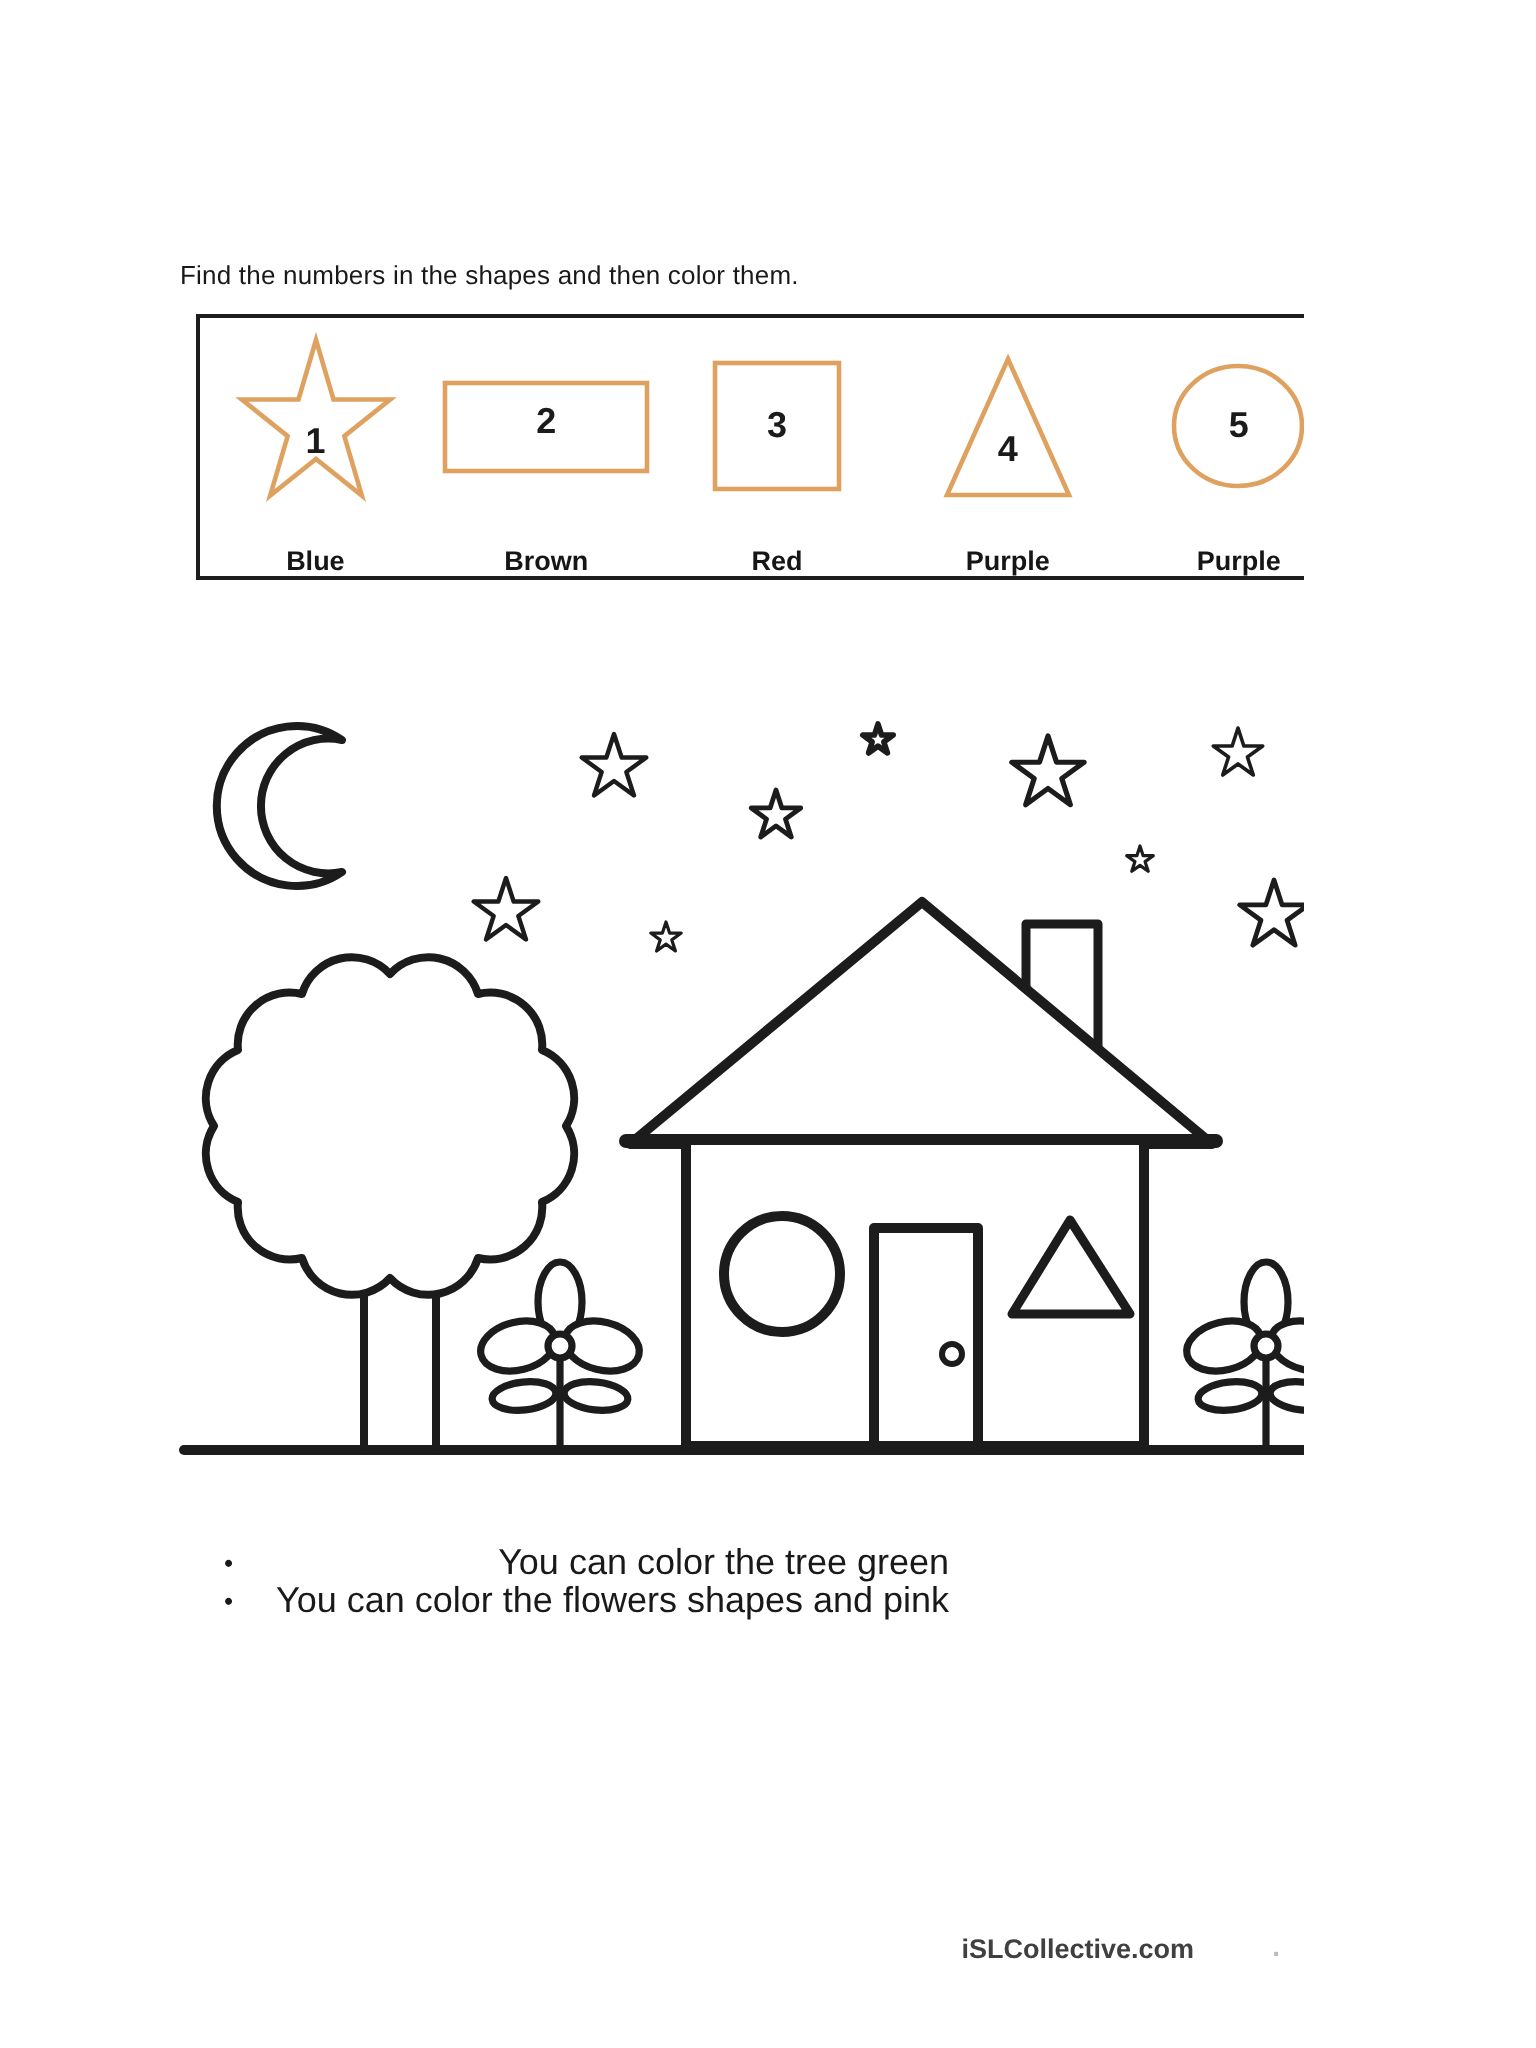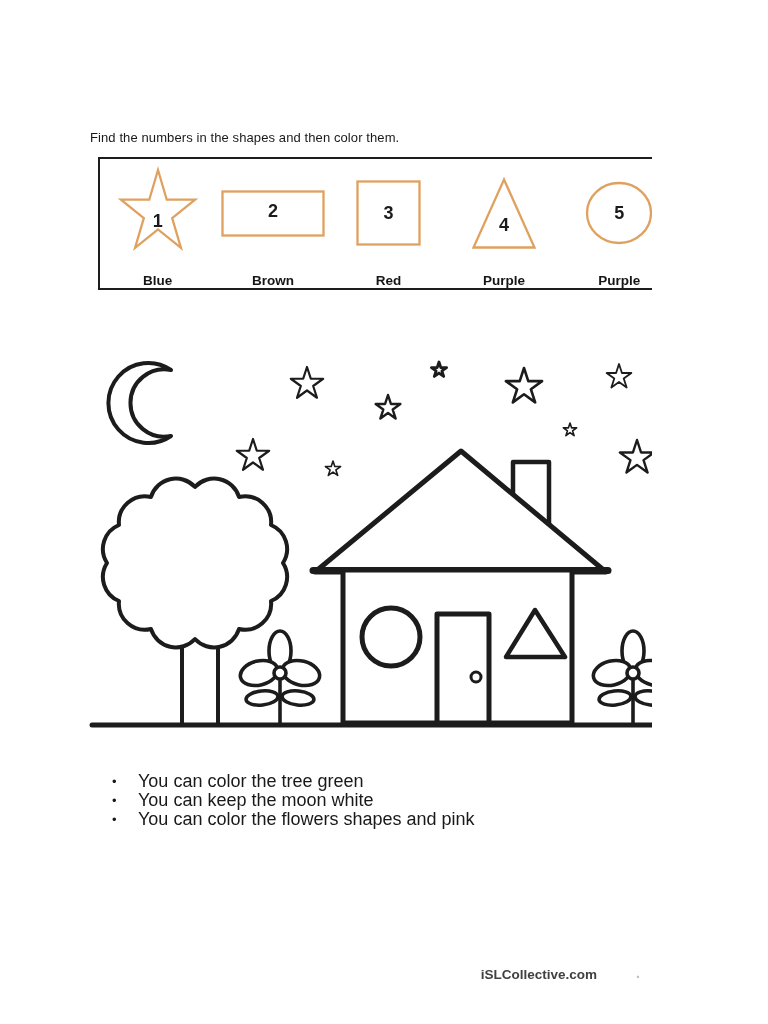--- a/index.html
+++ b/index.html
@@ -1,17 +1,17 @@
 <!DOCTYPE html>
 <html><head>
 <meta charset="utf-8">
 <style>
   html,body{margin:0;padding:0;background:#fff;}
   .page{position:relative;width:652px;height:1024px;background:#ffffff;overflow:hidden;
-        font-family:"Liberation Sans", sans-serif;color:#1b1b1b;}
+        font-family:"Liberation Sans", sans-serif;color:#1b1b1b;text-align:right;}
   .instruction{position:absolute;left:90px;top:130px;font-size:13px;letter-spacing:.1px;color:#191919;}
   
   .legend-box{position:absolute;left:98px;top:157px;width:581px;height:133px;
               border:2px solid #1d1d1d;display:flex;box-sizing:border-box;}
   .legend-cell{flex:1;display:flex;flex-direction:column;align-items:center;padding-top:8px;}
   .shape-area{position:relative;height:92px;display:flex;align-items:center;justify-content:center;}
   .shape-area svg{display:block;overflow:visible;}
   .shape-stroke{fill:none;stroke:#dfa15f;stroke-width:2.3px;}
   .num{position:absolute;left:50%;top:50%;transform:translate(-50%,-50%);
        font-size:18px;font-weight:bold;color:#1b1b1b;}
@@ -145,20 +145,19 @@
       <rect class="ink-fill" stroke-width="5" x="437" y="614" width="52" height="109"></rect>
       <circle class="ink-fill" stroke-width="3" cx="476" cy="677" r="5"></circle>
     </g>
 
     <use href="#flower" x="280" y="672"></use>
     <use href="#flower" x="633" y="672"></use>
   </svg>
 
   <div class="bullets">
     <div class="bullet-line">You can color the tree green</div>
-    <div class="bullet-line">You can keep the moon white</div>
     <div class="bullet-line">You can color the flowers shapes and pink</div>
   </div>
 
   <div class="watermark">iSLCollective.com</div>
   <div class="wm-dot">.</div>
 
 </div>
 
 </body></html>

